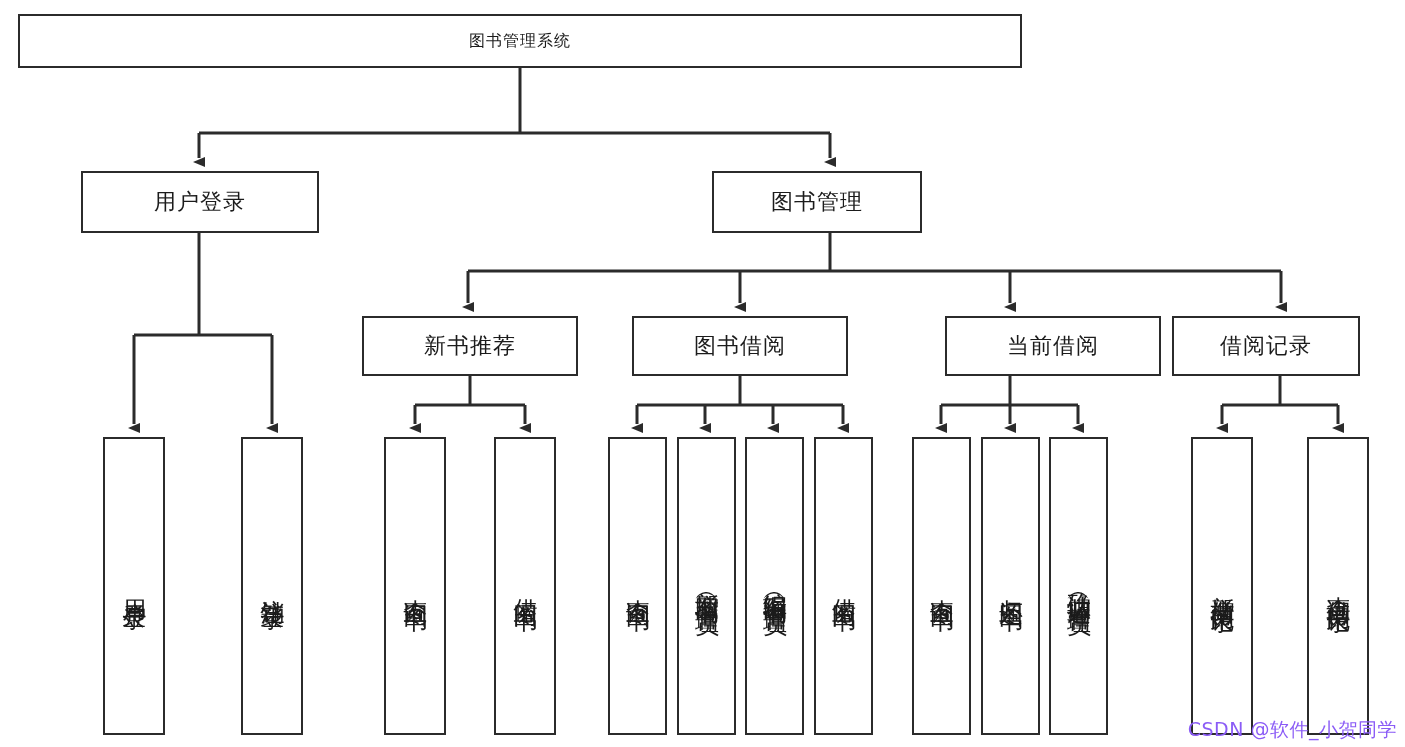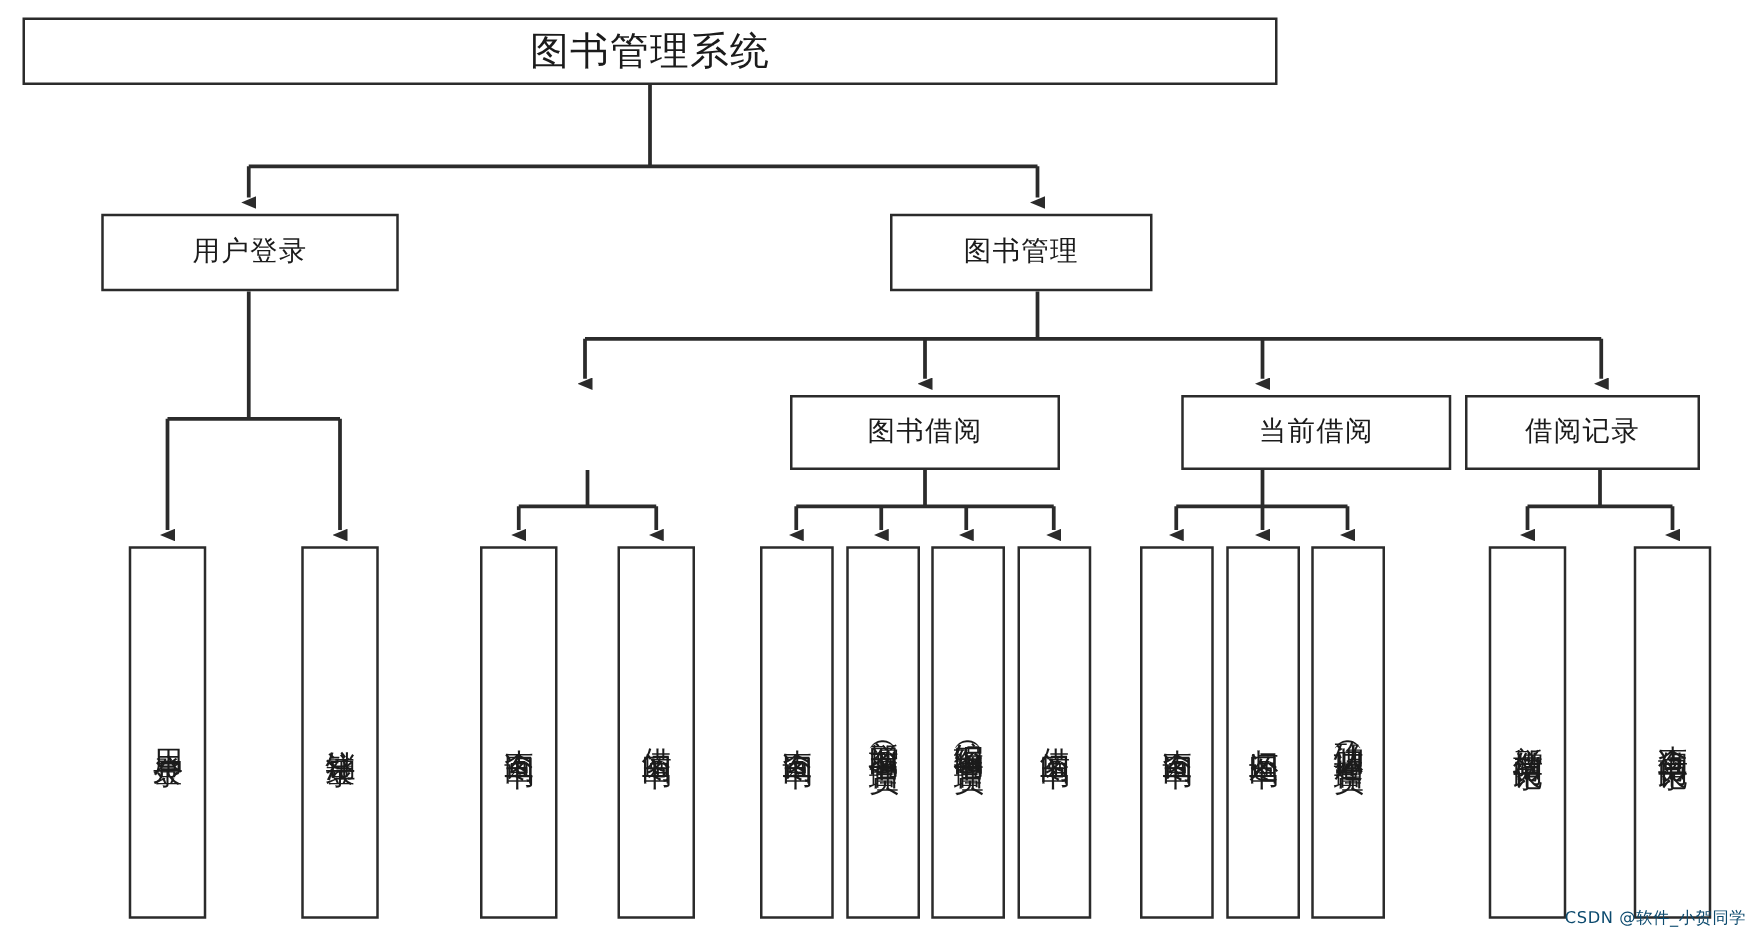--- a/index.html
+++ b/index.html
@@ -25,39 +25,39 @@
   .node .lbl{
     display:block;
     text-align:center;
     line-height:1.18;
     letter-spacing:1px;
   }
   .node.horiz .lbl{
     font-size:22px;
     white-space:nowrap;
   }
-  .node.root .lbl{font-size:31px;}
+  .node.root .lbl{font-size:16px;}
   .node.vert{
     align-items:center;
     justify-content:center;
   }
   .node.vert .lbl{
     writing-mode:vertical-rl;
     text-orientation:upright;
     font-size:24px;
     line-height:1.12;
     letter-spacing:3px;
     max-height:280px;
   }
   .watermark{
     position:absolute;
     right:8px;
     bottom:4px;
-    font-size:13px;
-    color:#0c4a6e;
+    font-size:19px;
+    color:#8b5cf6;
     white-space:nowrap;
     letter-spacing:0.5px;
   }
 </style>
 </head>
 <body>
 
 <div id="stage">
 
   <svg id="edges" viewBox="0 0 1405 747" xmlns="http://www.w3.org/2000/svg">
@@ -114,20 +114,23 @@
     <span class="lbl">图书管理系统</span>
   </div>
 
   <div class="node horiz" style="left:81px;top:171px;width:238px;height:62px;">
     <span class="lbl">用户登录</span>
   </div>
   <div class="node horiz" style="left:712px;top:171px;width:210px;height:62px;">
     <span class="lbl">图书管理</span>
   </div>
 
+  <div class="node horiz" style="left:362px;top:316px;width:216px;height:60px;">
+    <span class="lbl">新书推荐</span>
+  </div>
   <div class="node horiz" style="left:632px;top:316px;width:216px;height:60px;">
     <span class="lbl">图书借阅</span>
   </div>
   <div class="node horiz" style="left:902px;top:316px;width:216px;height:60px;margin-left:43px;">
     <span class="lbl">当前借阅</span>
   </div>
   <div class="node horiz" style="left:1172px;top:316px;width:188px;height:60px;">
     <span class="lbl">借阅记录</span>
   </div>
 

